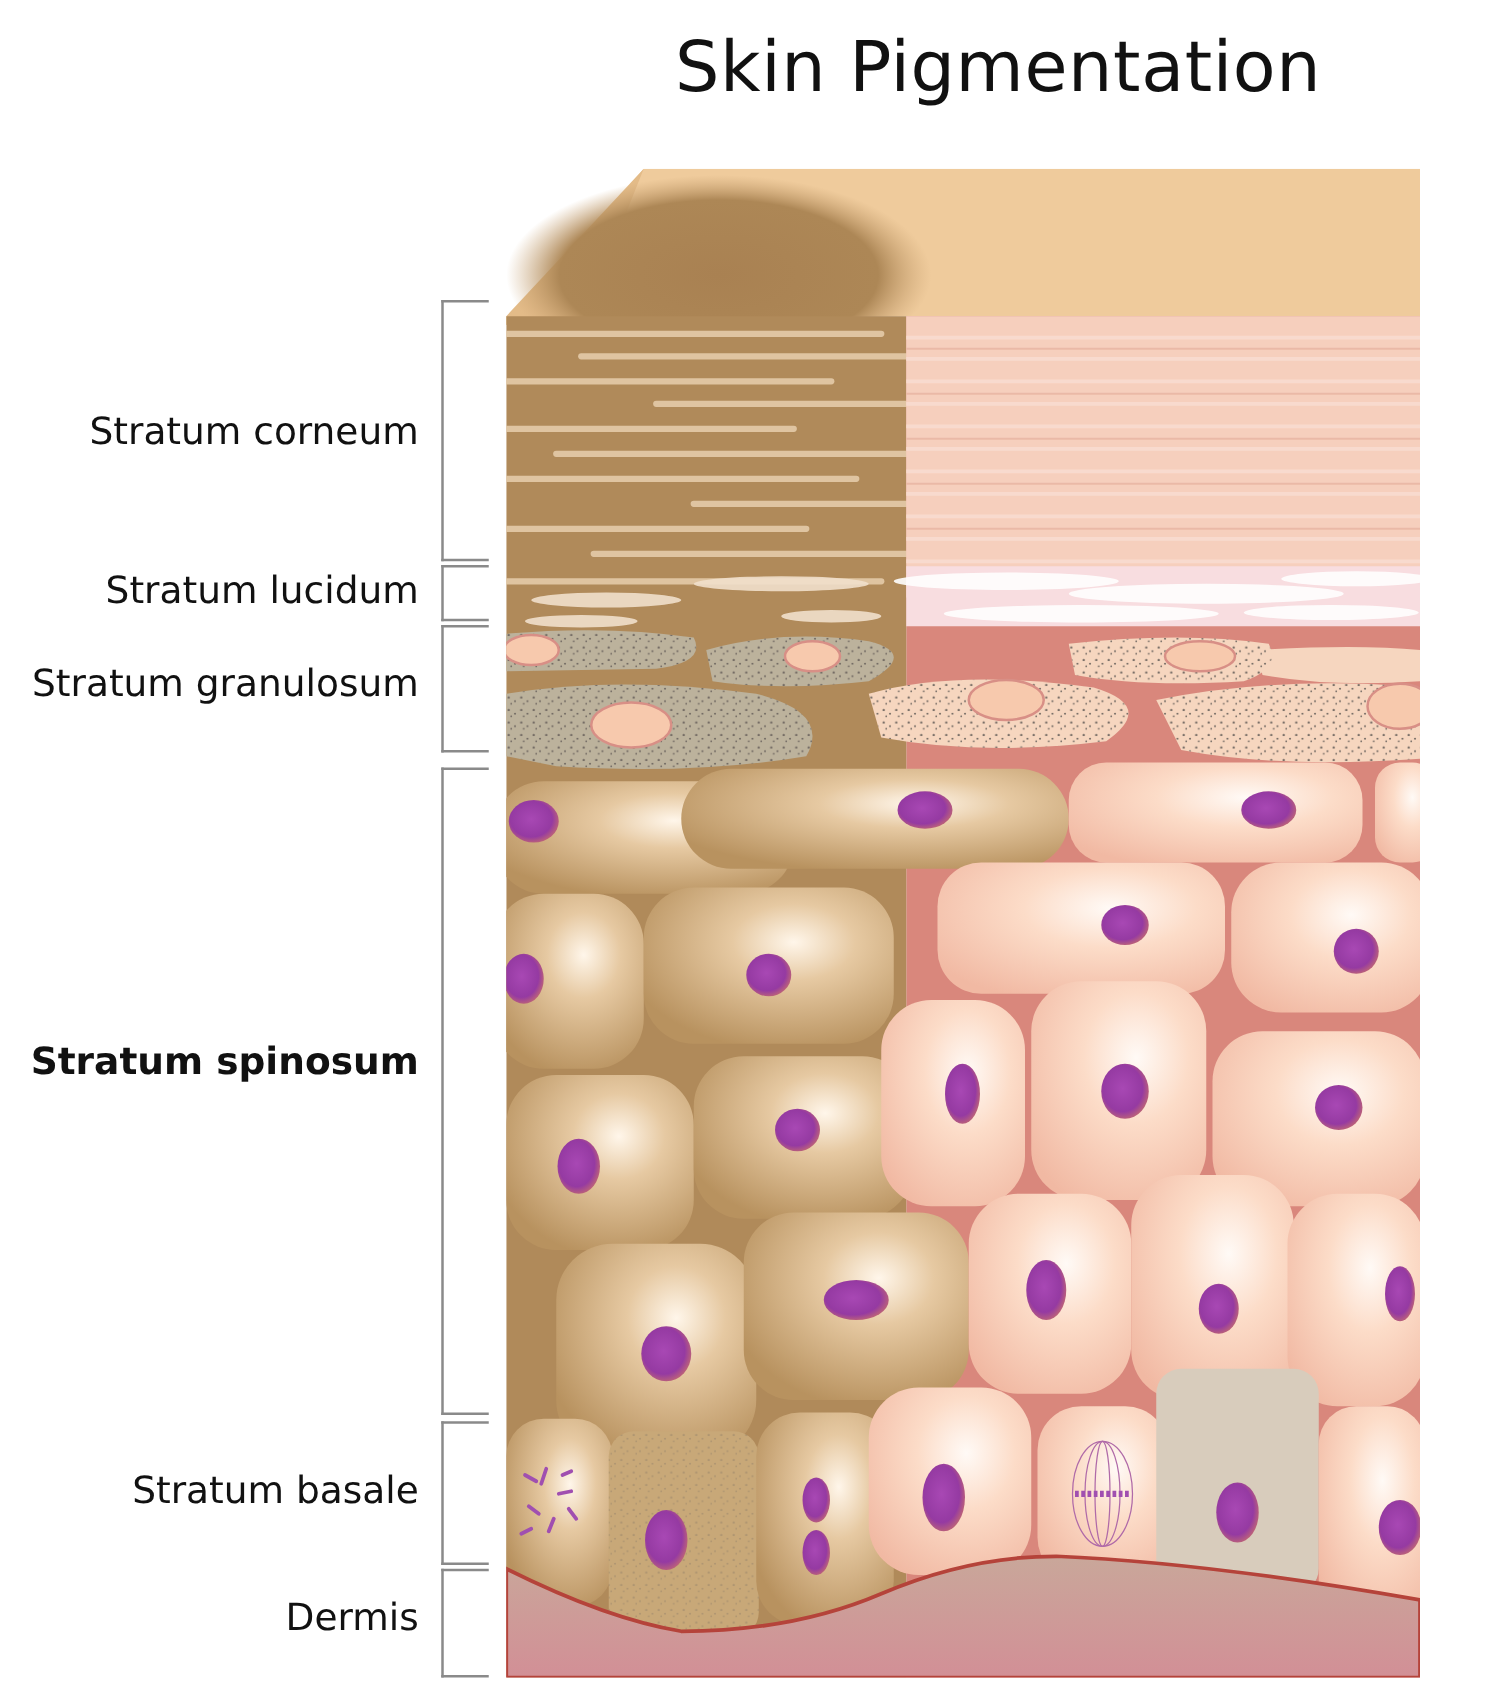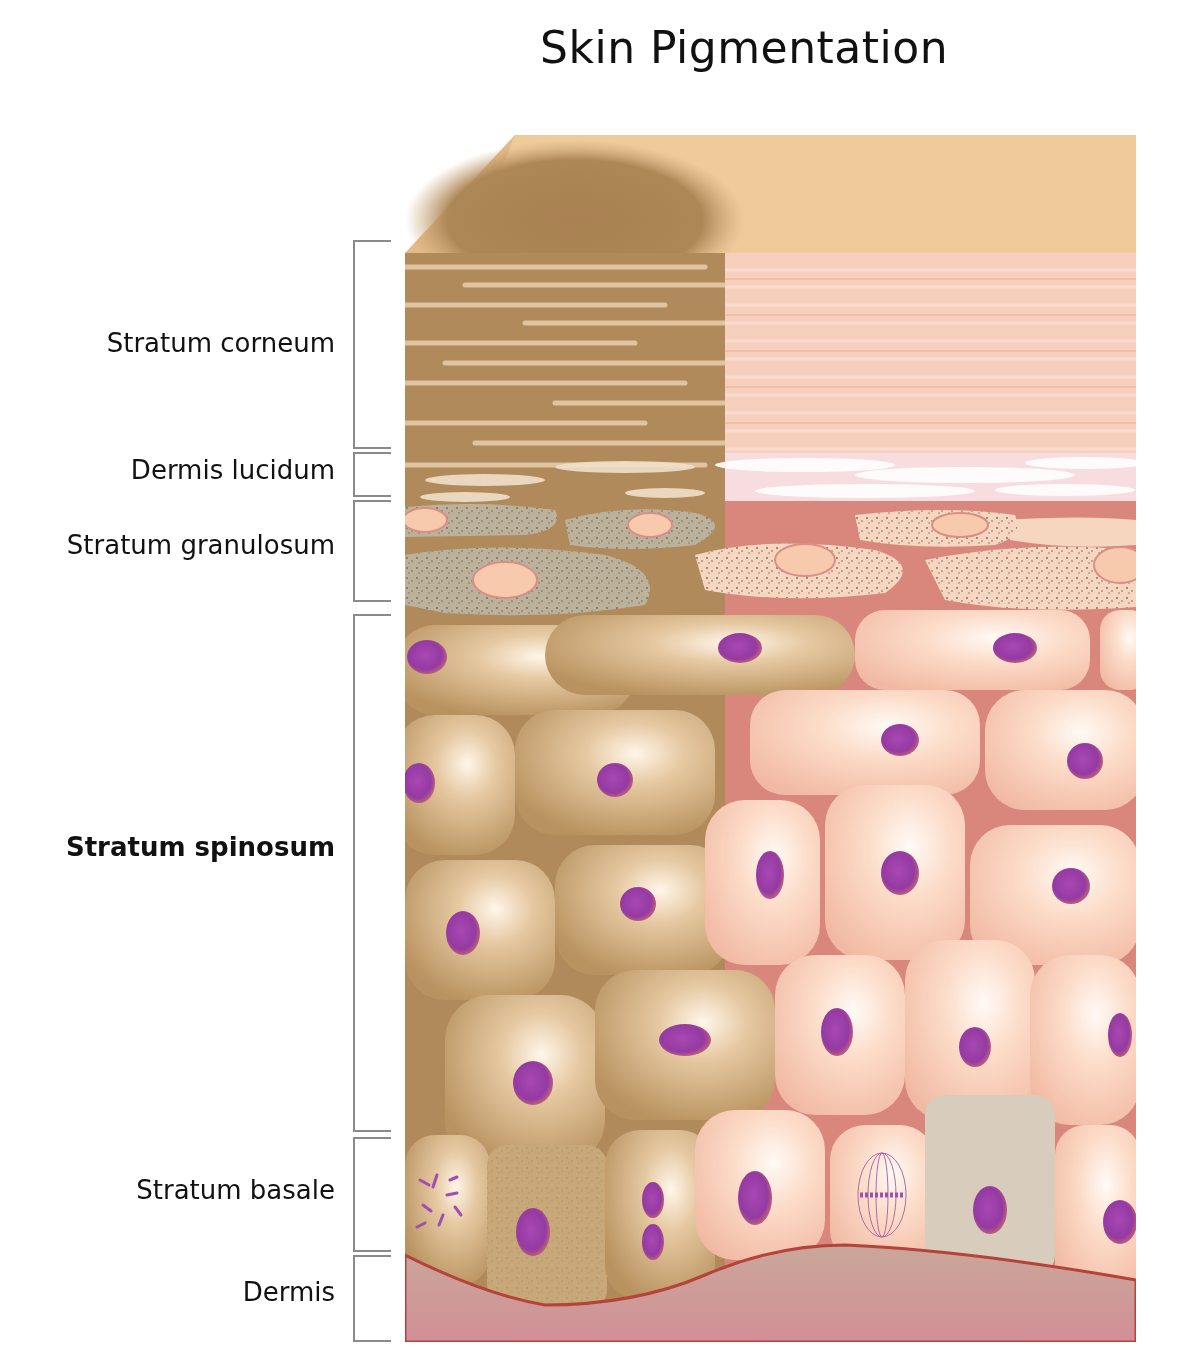--- a/index.html
+++ b/index.html
@@ -1,29 +1,29 @@
 <!DOCTYPE html>
 <html><head>
 <meta charset="utf-8">
 <style>
   html, body { margin: 0; padding: 0; background: #ffffff; }
   body { width: 1200px; height: 1363px; position: relative; overflow: hidden; font-family: "DejaVu Sans", sans-serif; }
-  .title { position: absolute; left: 540px; top: 22px; font-size: 44px; color: #111; letter-spacing: 0.5px; font-family: "DejaVu Sans", sans-serif; font-weight: normal; text-align: right; }
-  .label { position: absolute; right: 865px; font-size: 26px; color: #111; white-space: nowrap; font-family: "DejaVu Sans", sans-serif; }
+  .title { position: absolute; left: 540px; top: 22px; font-size: 56px; color: #111; letter-spacing: 0.5px; font-family: "DejaVu Sans", sans-serif; font-weight: normal; text-align: right; }
+  .label { position: absolute; right: 865px; font-size: 30px; color: #111; white-space: nowrap; font-family: "DejaVu Sans", sans-serif; }
   .bracket { position: absolute; left: 353px; width: 38px; border: 2px solid #8a8a8a; border-right: none; box-sizing: border-box; }
   .illus { position: absolute; left: 405px; top: 135px; width: 731px; height: 1207px; }
   svg { display: block; }
 </style>
 </head>
 <body>
 
 <div class="title">Skin Pigmentation</div>
 
 <div class="label" style="top:328px;">Stratum corneum</div>
-<div class="label" style="top:455px;">Dermis lucidum</div>
+<div class="label" style="top:455px;">Stratum lucidum</div>
 <div class="label" style="top:530px;">Stratum granulosum</div>
 <div class="label" style="top:832px;font-weight:bold;">Stratum spinosum</div>
 <div class="label" style="top:1175px;text-align:center;">Stratum basale</div>
 <div class="label" style="top:1277px;text-align:right;">Dermis</div>
 
 <div class="bracket" style="top:240px;height:209px;"></div>
 <div class="bracket" style="top:452px;height:45px;"></div>
 <div class="bracket" style="top:500px;height:102px;"></div>
 <div class="bracket" style="top:614px;height:518px;"></div>
 <div class="bracket" style="top:1137px;height:115px;"></div>

